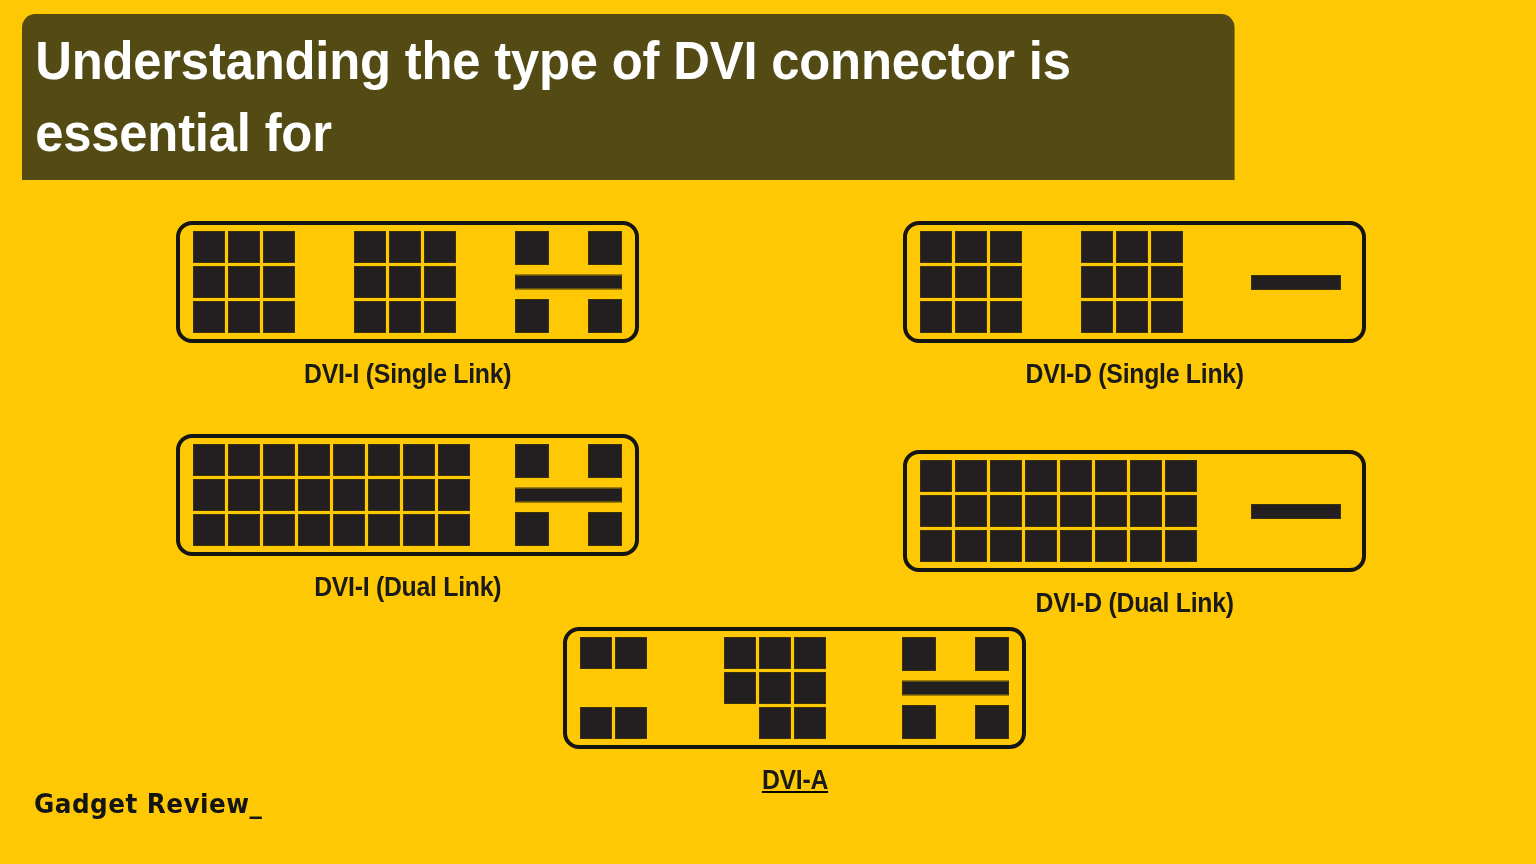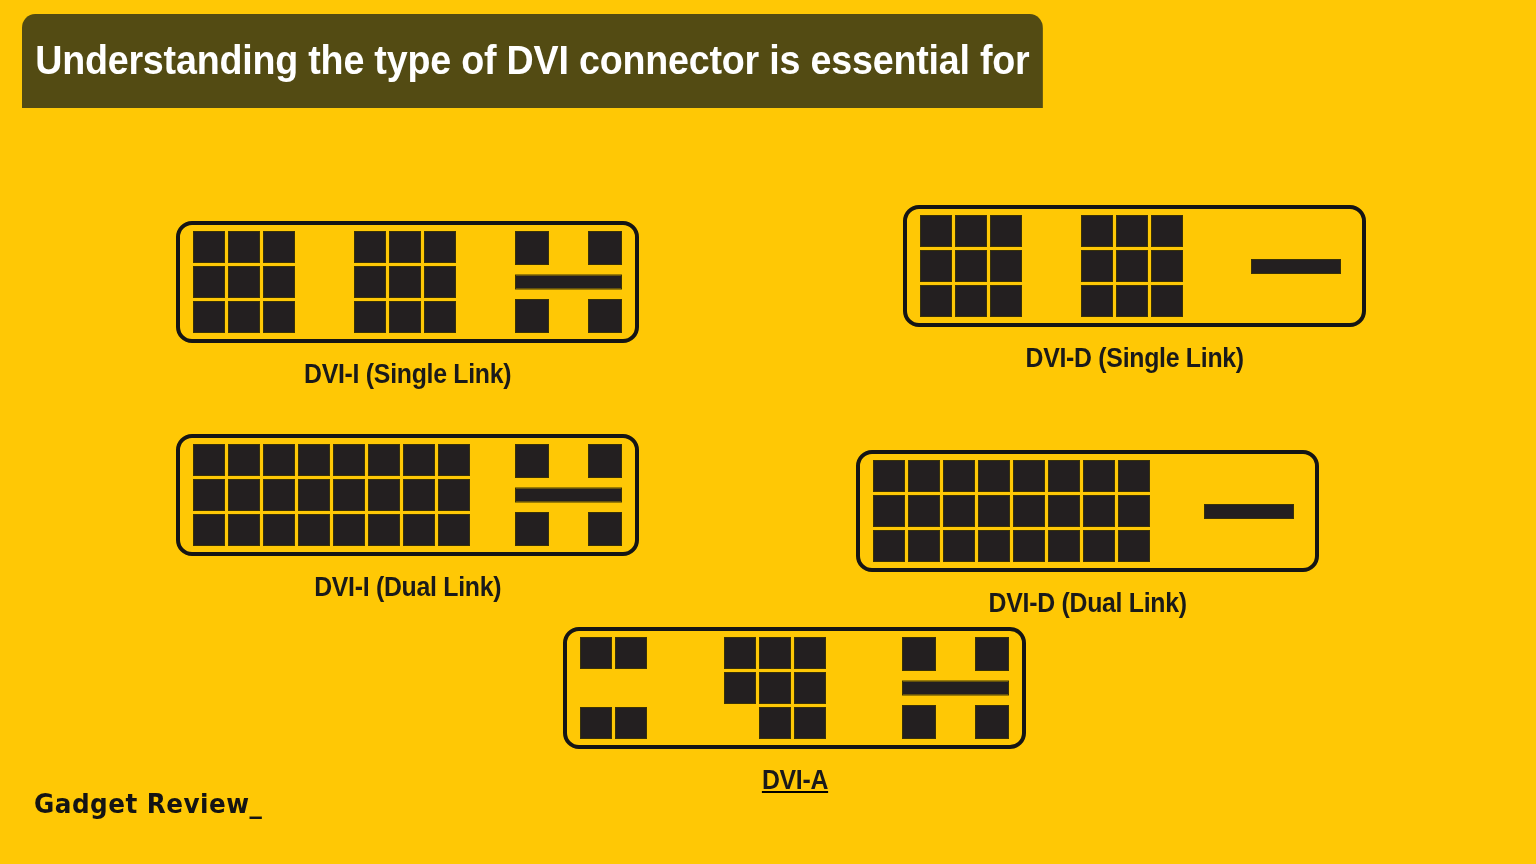--- a/index.html
+++ b/index.html
@@ -17,21 +17,21 @@
   }
 
   
   .title-block {
     position: absolute;
     left: 22px;
     top: 14px;
     width: 1290px;
     font-family: "Liberation Sans", sans-serif;
     font-weight: bold;
-    font-size: 40px;
+    font-size: 54px;
     line-height: 72px;
     letter-spacing: -0.2px;
     color: #FFFFFF;
   }
   .title-line {
     display: block;
   }
   .title-line > span {
     background: #534B13;
     color: #FFFFFF;
@@ -215,21 +215,21 @@
           <i class="apin tr"></i>
           <i class="blade"></i>
           <i class="apin bl"></i>
           <i class="apin br"></i>
         </div>
       </div>
     </div>
     <div class="conn-label">DVI-I (Single Link)</div>
   </div>
 
-  <div class="conn-item" style="left:903px; top:205px;text-align:right;">
+  <div class="conn-item" style="left:903px; top:221px;text-align:right;">
     <div class="shell" style="width:463px; height:122px;">
       <div class="groups">
         <div class="pin-grid">
           <div class="pin-col">
               <i class="pin"></i>
               <i class="pin"></i>
               <i class="pin"></i>
             </div>
           <div class="pin-col">
               <i class="pin"></i>
@@ -320,21 +320,21 @@
           <i class="apin tr"></i>
           <i class="blade"></i>
           <i class="apin bl"></i>
           <i class="apin br"></i>
         </div>
       </div>
     </div>
     <div class="conn-label">DVI-I (Dual Link)</div>
   </div>
 
-  <div class="conn-item" style="left:856px; top:450px;">
+  <div class="conn-item" style="left:903px; top:450px;">
     <div class="shell" style="width:463px; height:122px;">
       <div class="groups">
         <div class="pin-grid">
           <div class="pin-col">
               <i class="pin"></i>
               <i class="pin"></i>
               <i class="pin"></i>
             </div>
           <div class="pin-col">
               <i class="pin"></i>

